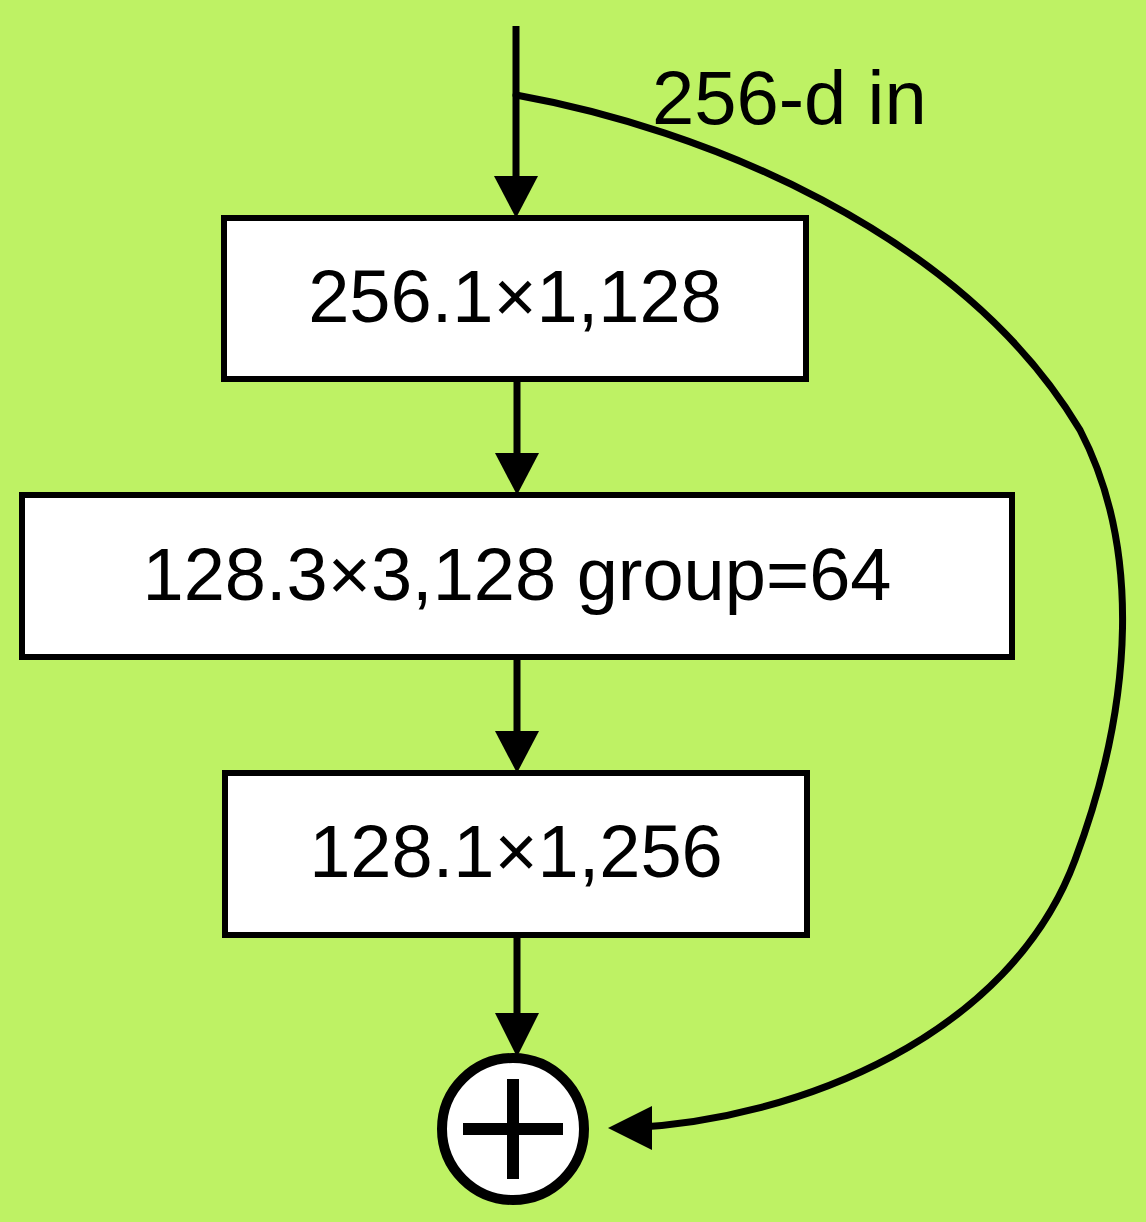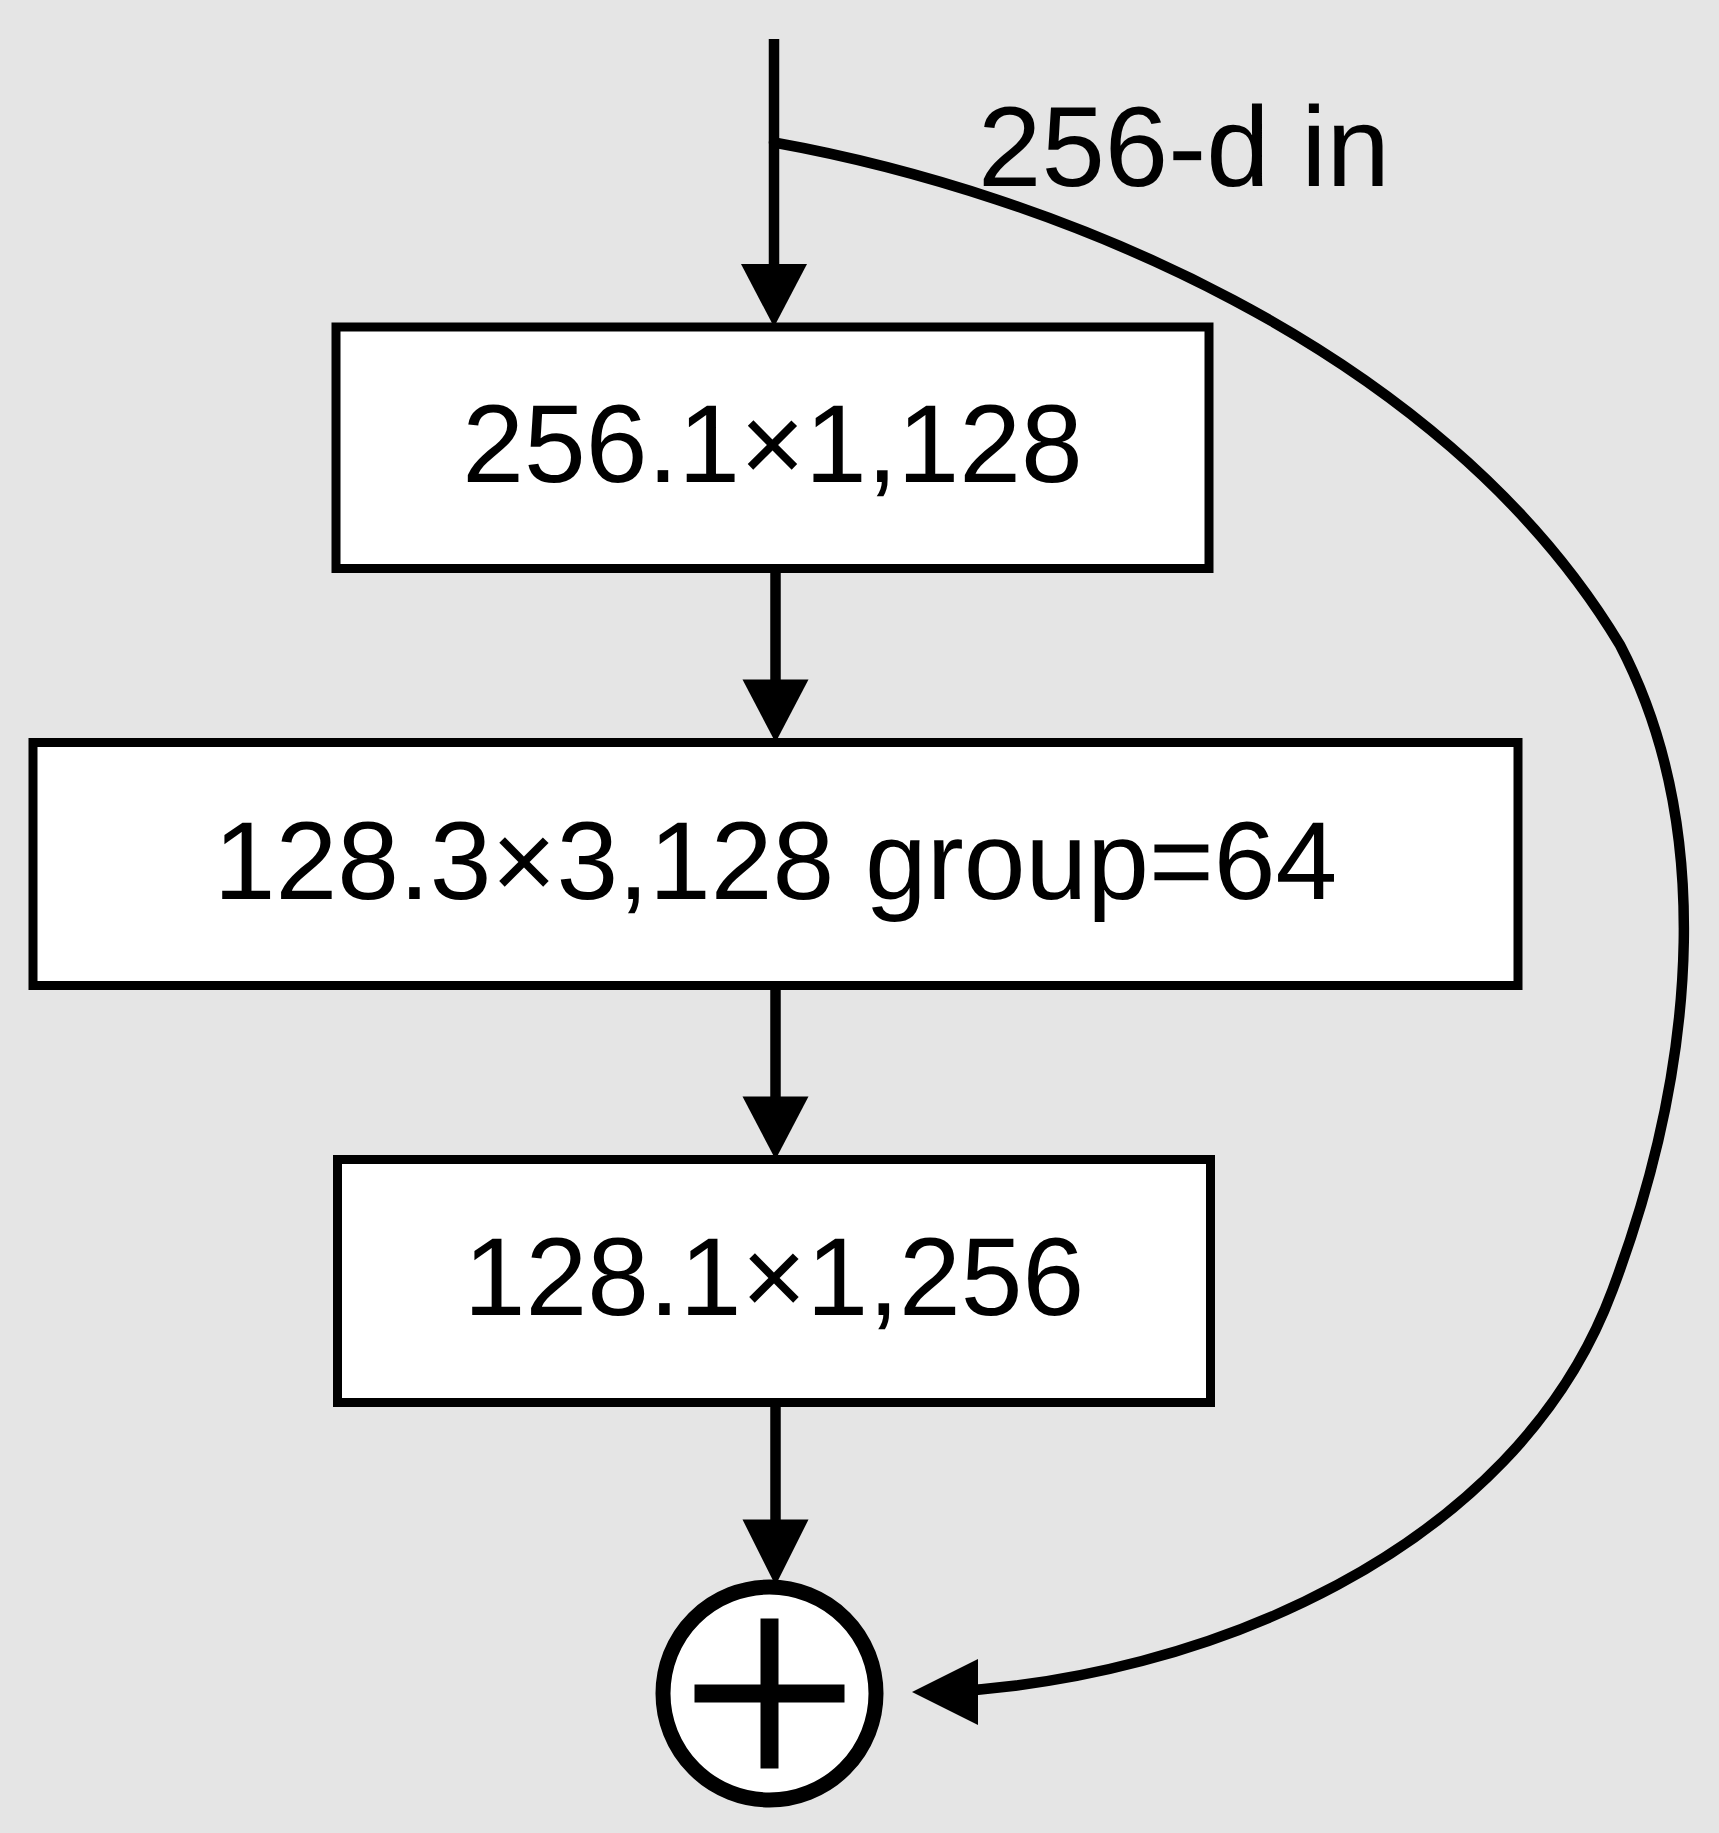--- a/index.html
+++ b/index.html
@@ -7,21 +7,21 @@
     padding: 0;
     background: #ffffff;
   }
   body {
     font-family: "Liberation Sans", sans-serif;
   }
   #diagram-root {
     position: relative;
     width: 1146px;
     height: 1222px;
-    background: #e5e5e5;
+    background: #bef264;
     overflow: hidden;
   }
   #diagram-svg {
     position: absolute;
     top: 0;
     left: 0;
     width: 1146px;
     height: 1222px;
   }
   .block-text {

